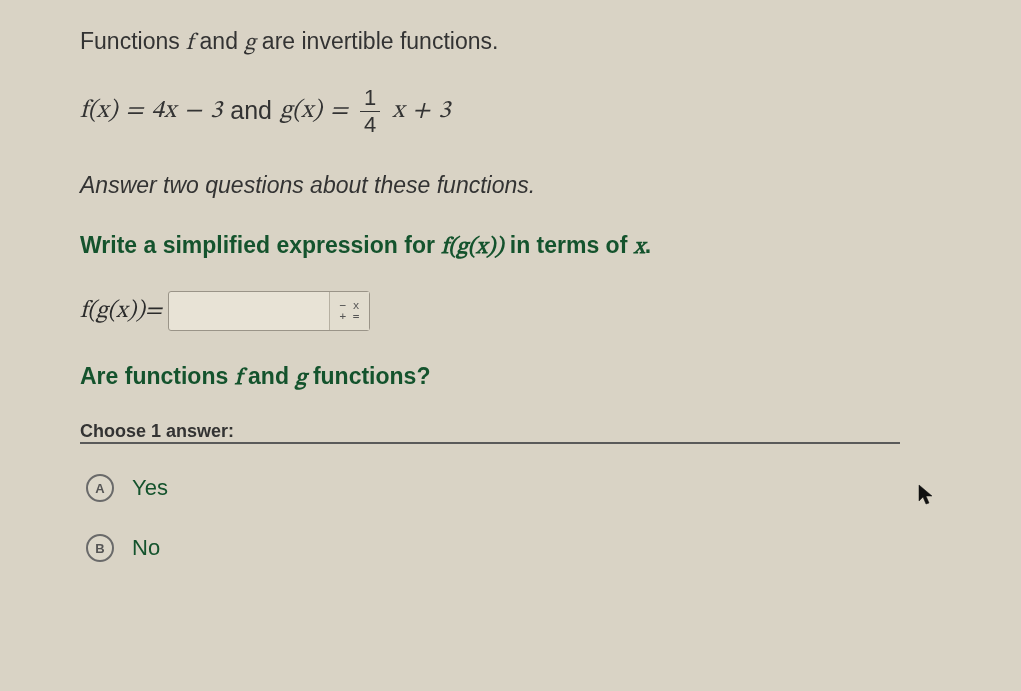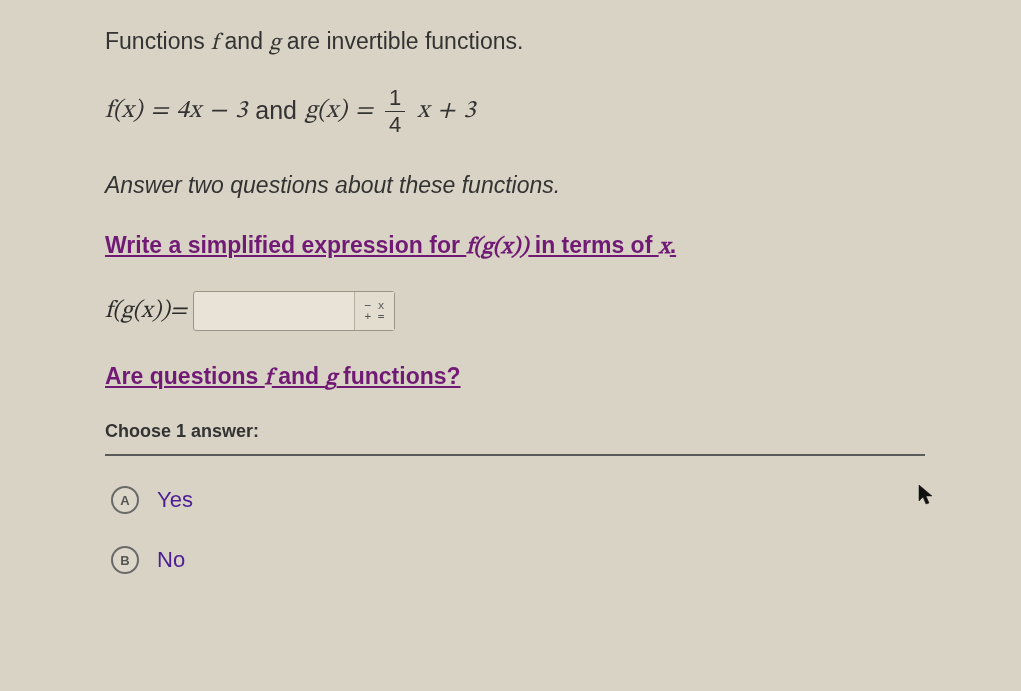--- a/index.html
+++ b/index.html
@@ -7,21 +7,21 @@
     margin: 0;
     padding: 0;
     width: 1021px;
     height: 691px;
     background: #d9d3c5;
     font-family: -apple-system, "Helvetica Neue", Arial, sans-serif;
     color: #2b2b2b;
     overflow: hidden;
   }
   .content {
-    padding: 24px 0 0 105px;
+    padding: 24px 0 0 80px;
   }
   .line {
     font-size: 23px;
     line-height: 1.5;
     margin-bottom: 26px;
     color: #333;
   }
   .italic { font-style: italic; margin-top: 32px; }
   .math {
     font-family: "Cambria Math", "STIX Two Math", "Times New Roman", serif;
@@ -33,21 +33,21 @@
     display: inline-flex;
     flex-direction: column;
     align-items: center;
     vertical-align: middle;
     font-style: normal;
     margin: 0 4px;
     line-height: 1;
   }
   .frac .num { border-bottom: 1.5px solid #333; padding: 0 4px 2px 4px; font-size: 22px; }
   .frac .den { padding: 2px 4px 0 4px; font-size: 22px; }
-  .bold { font-weight: 700; color: #701a75; text-decoration: underline; }
+  .bold { font-weight: 700; color: #14532d; }
   .eqline {
     display: flex;
     align-items: center;
     font-size: 24px;
     margin-bottom: 28px;
   }
   .input-wrap {
     display: inline-flex;
     align-items: stretch;
     margin-left: 6px;
@@ -79,21 +79,20 @@
     font-size: 11px;
     line-height: 1;
     color: #555;
     font-family: monospace;
     text-align: center;
     white-space: pre;
   }
   .choose-label {
     font-size: 18px;
     font-weight: 600;
-    margin-bottom: 12px;
     color: #333;
   }
   .divider {
     height: 2px;
     background: #5a5a5a;
     margin: 0 0 22px 0;
     width: 820px;
   }
   .choice-row {
     display: flex;
@@ -111,21 +110,21 @@
     align-items: center;
     justify-content: center;
     font-size: 13px;
     font-weight: 600;
     color: #555;
     background: #dcd7c9;
   }
   .radio.thick { border-width: 2.5px; }
   .choice-text {
     font-size: 22px;
-    color: #4c1d95;
+    color: #14532d;
   }
   .cursor {
     position: absolute;
     top: 484px;
     left: 918px;
     font-size: 20px;
     color: #111;
     pointer-events: none;
   }
 </style>
@@ -168,21 +167,21 @@
     <span class="input-wrap">
       <input class="expr-input" type="text" value="" style="">
       <span class="eq-btn">
         <span class="eq-glyph">− x
 + =</span>
       </span>
     </span>
   </div>
 
   <div class="line bold">
-    <span>Are questions </span><span class="math" style="font-weight:700">f</span><span> and </span><span class="math" style="font-weight:700">g</span><span> functions?</span>
+    <span>Are functions </span><span class="math" style="font-weight:700">f</span><span> and </span><span class="math" style="font-weight:700">g</span><span> functions?</span>
   </div>
 
   <div class="choose-label">Choose 1 answer:</div>
 
   <div class="divider"></div>
 
   <div class="choice-row">
     <span class="radio">
       <span>A</span>
     </span>

